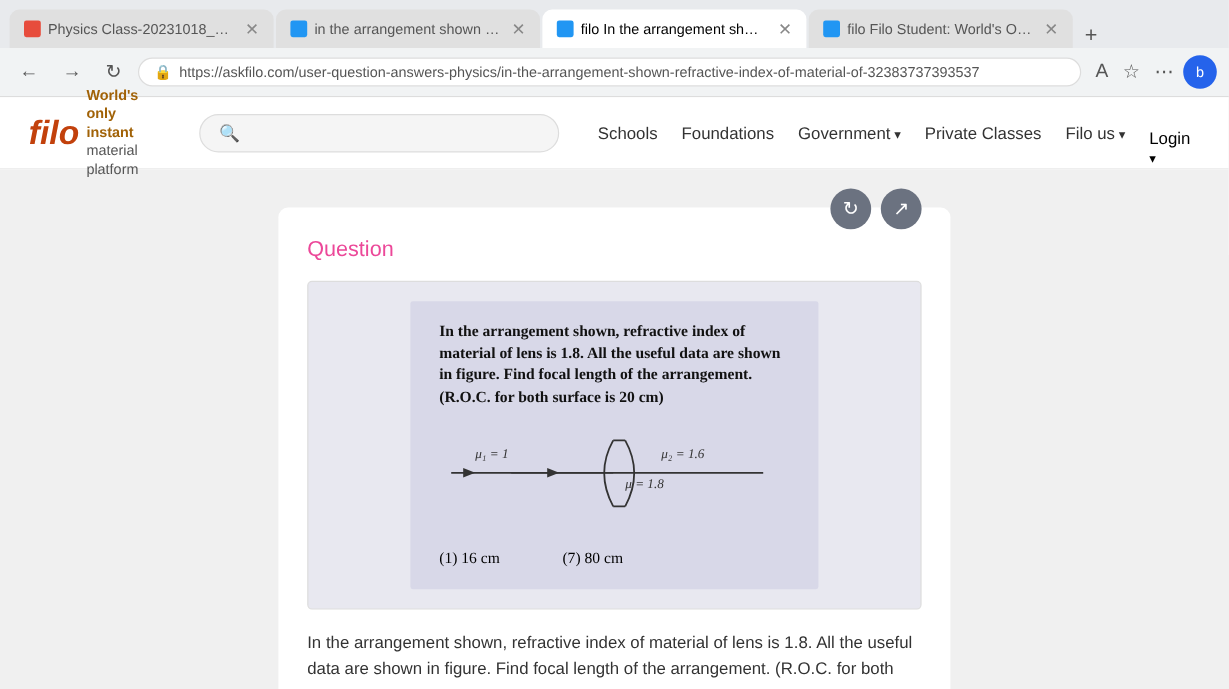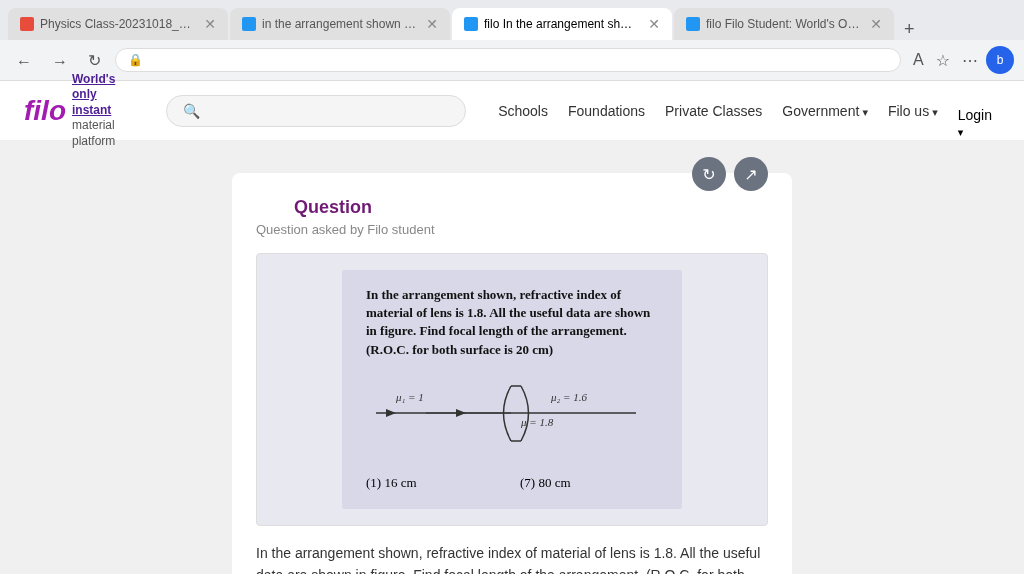--- a/index.html
+++ b/index.html
@@ -25,46 +25,46 @@
     .lock-icon { color: #555; font-size: 12px; }
     .toolbar-actions { display: flex; gap: 4px; align-items: center; }
     .toolbar-icon-btn { background: none; border: none; cursor: pointer; color: #555; font-size: 16px; padding: 4px; border-radius: 50%; }
 
     
     .website { background: #fff; min-height: calc(574px - 88px); }
 
     
     .nav { display: flex; align-items: center; padding: 0 24px; border-bottom: 1px solid #eee; height: 60px; gap: 16px; }
     .logo { display: flex; align-items: center; gap: 6px; margin-right: 16px; }
-    .logo-text { font-size: 28px; font-weight: 700; color: #a21caf; font-style: italic; }
+    .logo-text { font-size: 28px; font-weight: 700; color: #c2410c; font-style: italic; }
     .logo-tagline { font-size: 12px; color: #555; line-height: 1.3; }
     .logo-tagline .instant { color: #2563eb; font-weight: 600; }
     .search-bar { display: flex; align-items: center; background: #f5f5f5; border: 1px solid #ddd; border-radius: 24px; padding: 7px 16px; gap: 8px; flex: 0 0 300px; }
     .search-bar input { background: none; border: none; outline: none; font-size: 13px; color: #555; width: 100%; }
     .search-icon { color: #888; font-size: 14px; }
     .nav-links { display: flex; align-items: center; gap: 4px; margin-left: 8px; }
     .nav-link { padding: 4px 8px; font-size: 14px; color: #333; cursor: pointer; text-decoration: none; white-space: nowrap; }
     .nav-link.dropdown::after { content: ' ▾'; font-size: 11px; }
     .nav-login { padding: 4px 8px; font-size: 14px; cursor: pointer; margin-top: 24px; }
     .nav-login::after { content: ' ▾'; font-size: 11px; }
 
     
     .main { background: #f0f0f0; padding: 32px; min-height: 420px; }
     .content-card { background: #fff; border-radius: 8px; padding: 24px; max-width: 560px; margin: 0 auto; }
-    .question-title { font-size: 18px; font-weight: 700; color: #701a75; margin-bottom: 4px; margin-left: 38px; }
+    .question-title { font-size: 18px; font-weight: 400; color: #ec4899; margin-bottom: 4px; }
     .question-meta { font-size: 13px; color: #888; margin-bottom: 16px; }
     .question-actions { float: right; display: flex; gap: 8px; margin-top: -40px; }
     .q-btn { width: 34px; height: 34px; border-radius: 50%; background: #6b7280; border: none; cursor: pointer; display: flex; align-items: center; justify-content: center; color: #fff; font-size: 16px; }
 
     .question-image-container { border: 1px solid #ddd; border-radius: 4px; overflow: hidden; margin: 16px 0; background: #e8e8f0; display: flex; justify-content: center; padding: 16px; }
 
     
     .physics-diagram { background: #d8d8e8; padding: 16px 24px; border-radius: 2px; max-width: 340px; font-family: 'Times New Roman', serif; position: relative; }
     .diagram-title { font-size: 13px; font-weight: bold; color: #111; margin-bottom: 12px; line-height: 1.4; }
-    .answer-options { display: grid; grid-template-columns: 1fr 1fr; gap: 4px 16px; font-size: 13px; margin-top: 8px; }
+    .answer-options { display: grid; grid-template-columns: 1fr 1fr 1fr; gap: 4px 16px; font-size: 13px; margin-top: 8px; }
     .answer-option { padding: 2px 0; }
 
     
     .question-text { font-size: 14px; color: #333; line-height: 1.6; margin-bottom: 16px; }
 
     
     .clearfix::after { content: ''; display: table; clear: both; }
   </style>
 </head>
 <body>
@@ -97,63 +97,63 @@
     </div>
     <button class="tab-add">+</button>
   </div>
 
   <div class="browser-toolbar">
     <button class="nav-btn">←</button>
     <button class="nav-btn">→</button>
     <button class="nav-btn">↻</button>
     <div class="address-bar">
       <span class="lock-icon">🔒</span>
+      <span>https://askfilo.com/user-question-answers-physics/in-the-arrangement-shown-refractive-index-of-material-of-32383737393537</span>
     </div>
     <div class="toolbar-actions">
       <button class="toolbar-icon-btn">A</button>
       <button class="toolbar-icon-btn">☆</button>
       <button class="toolbar-icon-btn">⋯</button>
       <button class="toolbar-icon-btn" style="background:#2563eb;color:#fff;border-radius:50%;width:28px;height:28px;font-size:12px;">b</button>
     </div>
   </div>
 </div>
 
 <div class="website">
 
   <nav class="nav">
     <div class="logo">
       <span class="logo-text">filo</span>
       <div class="logo-tagline">
-        <div><span class="instant" style="color: #4c1d95; font-weight: 600; text-decoration: underline;">World's only instant</span></div>
+        <div><span class="instant" style="color: #a16207; font-weight: 600;">World's only instant</span></div>
         <div>material platform</div>
       </div>
     </div>
 
     <div class="search-bar">
       <span class="search-icon">🔍</span>
     </div>
 
     <div class="nav-links">
       <a class="nav-link">Schools</a>
       <a class="nav-link">Foundations</a>
+      <a class="nav-link dropdown">Government</a>
       <a class="nav-link">Private Classes</a>
-      <a class="nav-link dropdown">Government</a>
       <a class="nav-link dropdown">Filo us</a>
       <a class="nav-login dropdown">Login</a>
     </div>
   </nav>
 
   <div class="main">
     <div class="content-card clearfix">
       <div class="question-actions">
         <button class="q-btn">↻</button>
         <button class="q-btn">↗</button>
       </div>
       <h2 class="question-title">Question</h2>
-      <p class="question-meta">Question asked by Filo student</p>
 
       <div class="question-image-container">
         <div class="physics-diagram">
           <div class="diagram-title">In the arrangement shown, refractive index of
 material of lens is 1.8. All the useful data are
 shown in figure. Find focal length of the
 arrangement. (R.O.C. for both surface is 20 cm)</div>
 
           
           <svg width="280" height="90">

